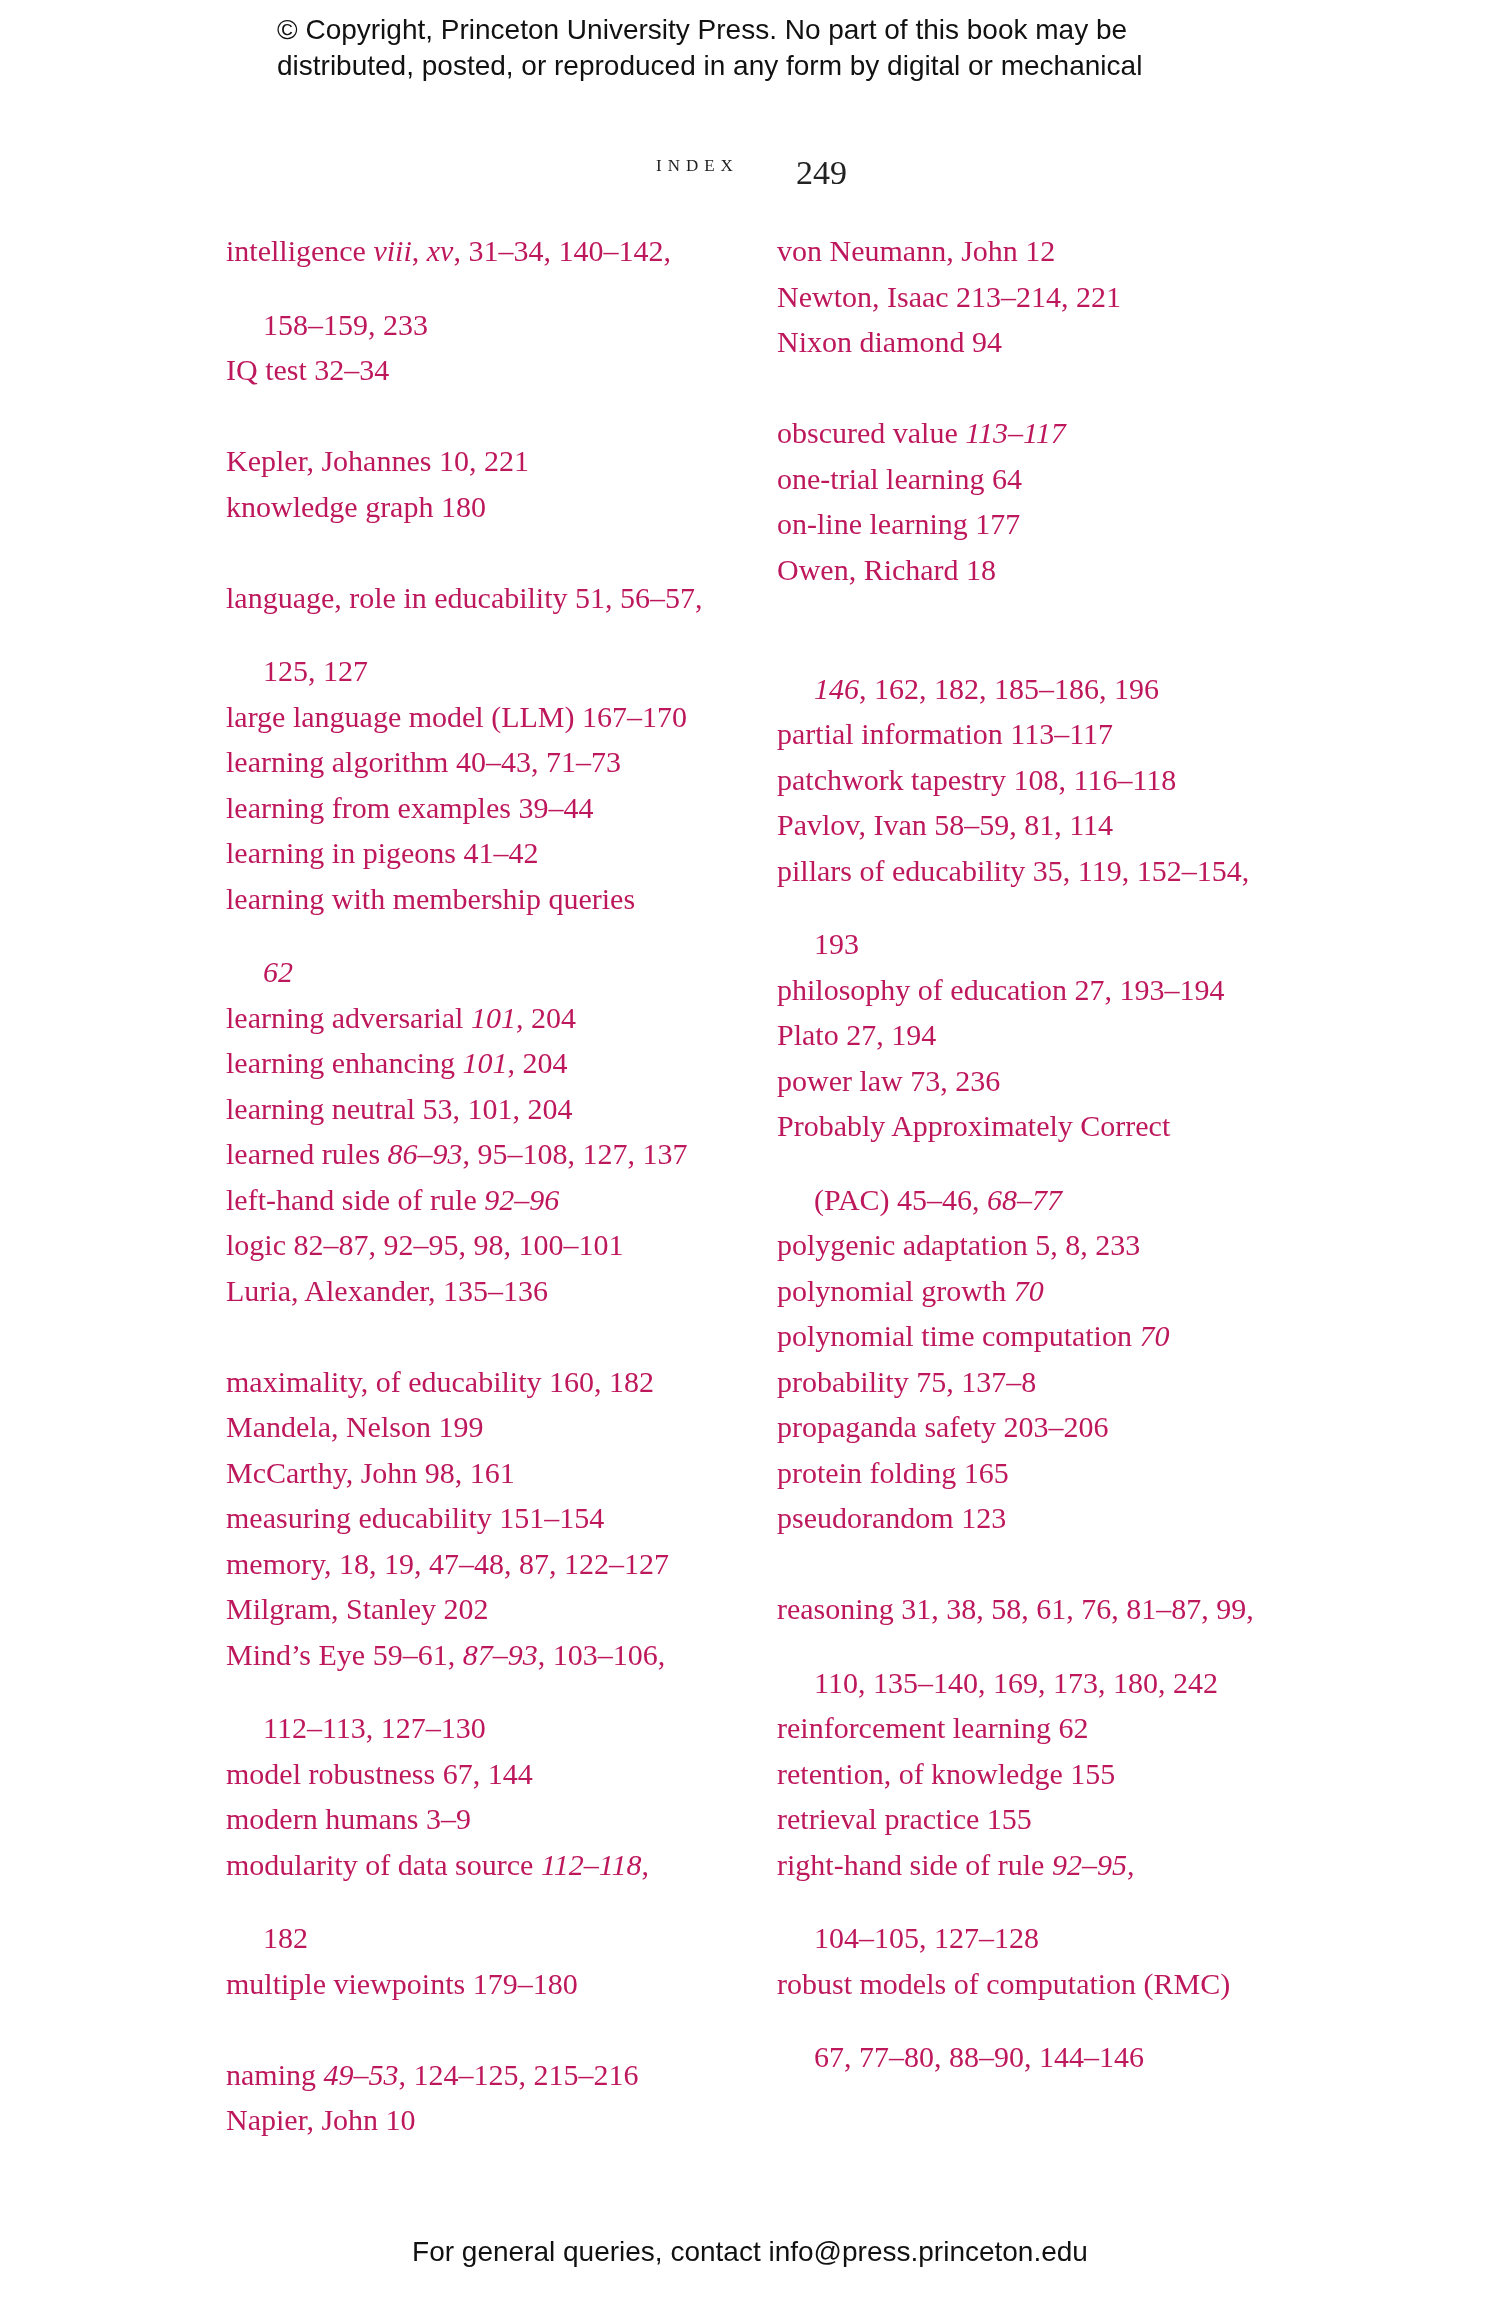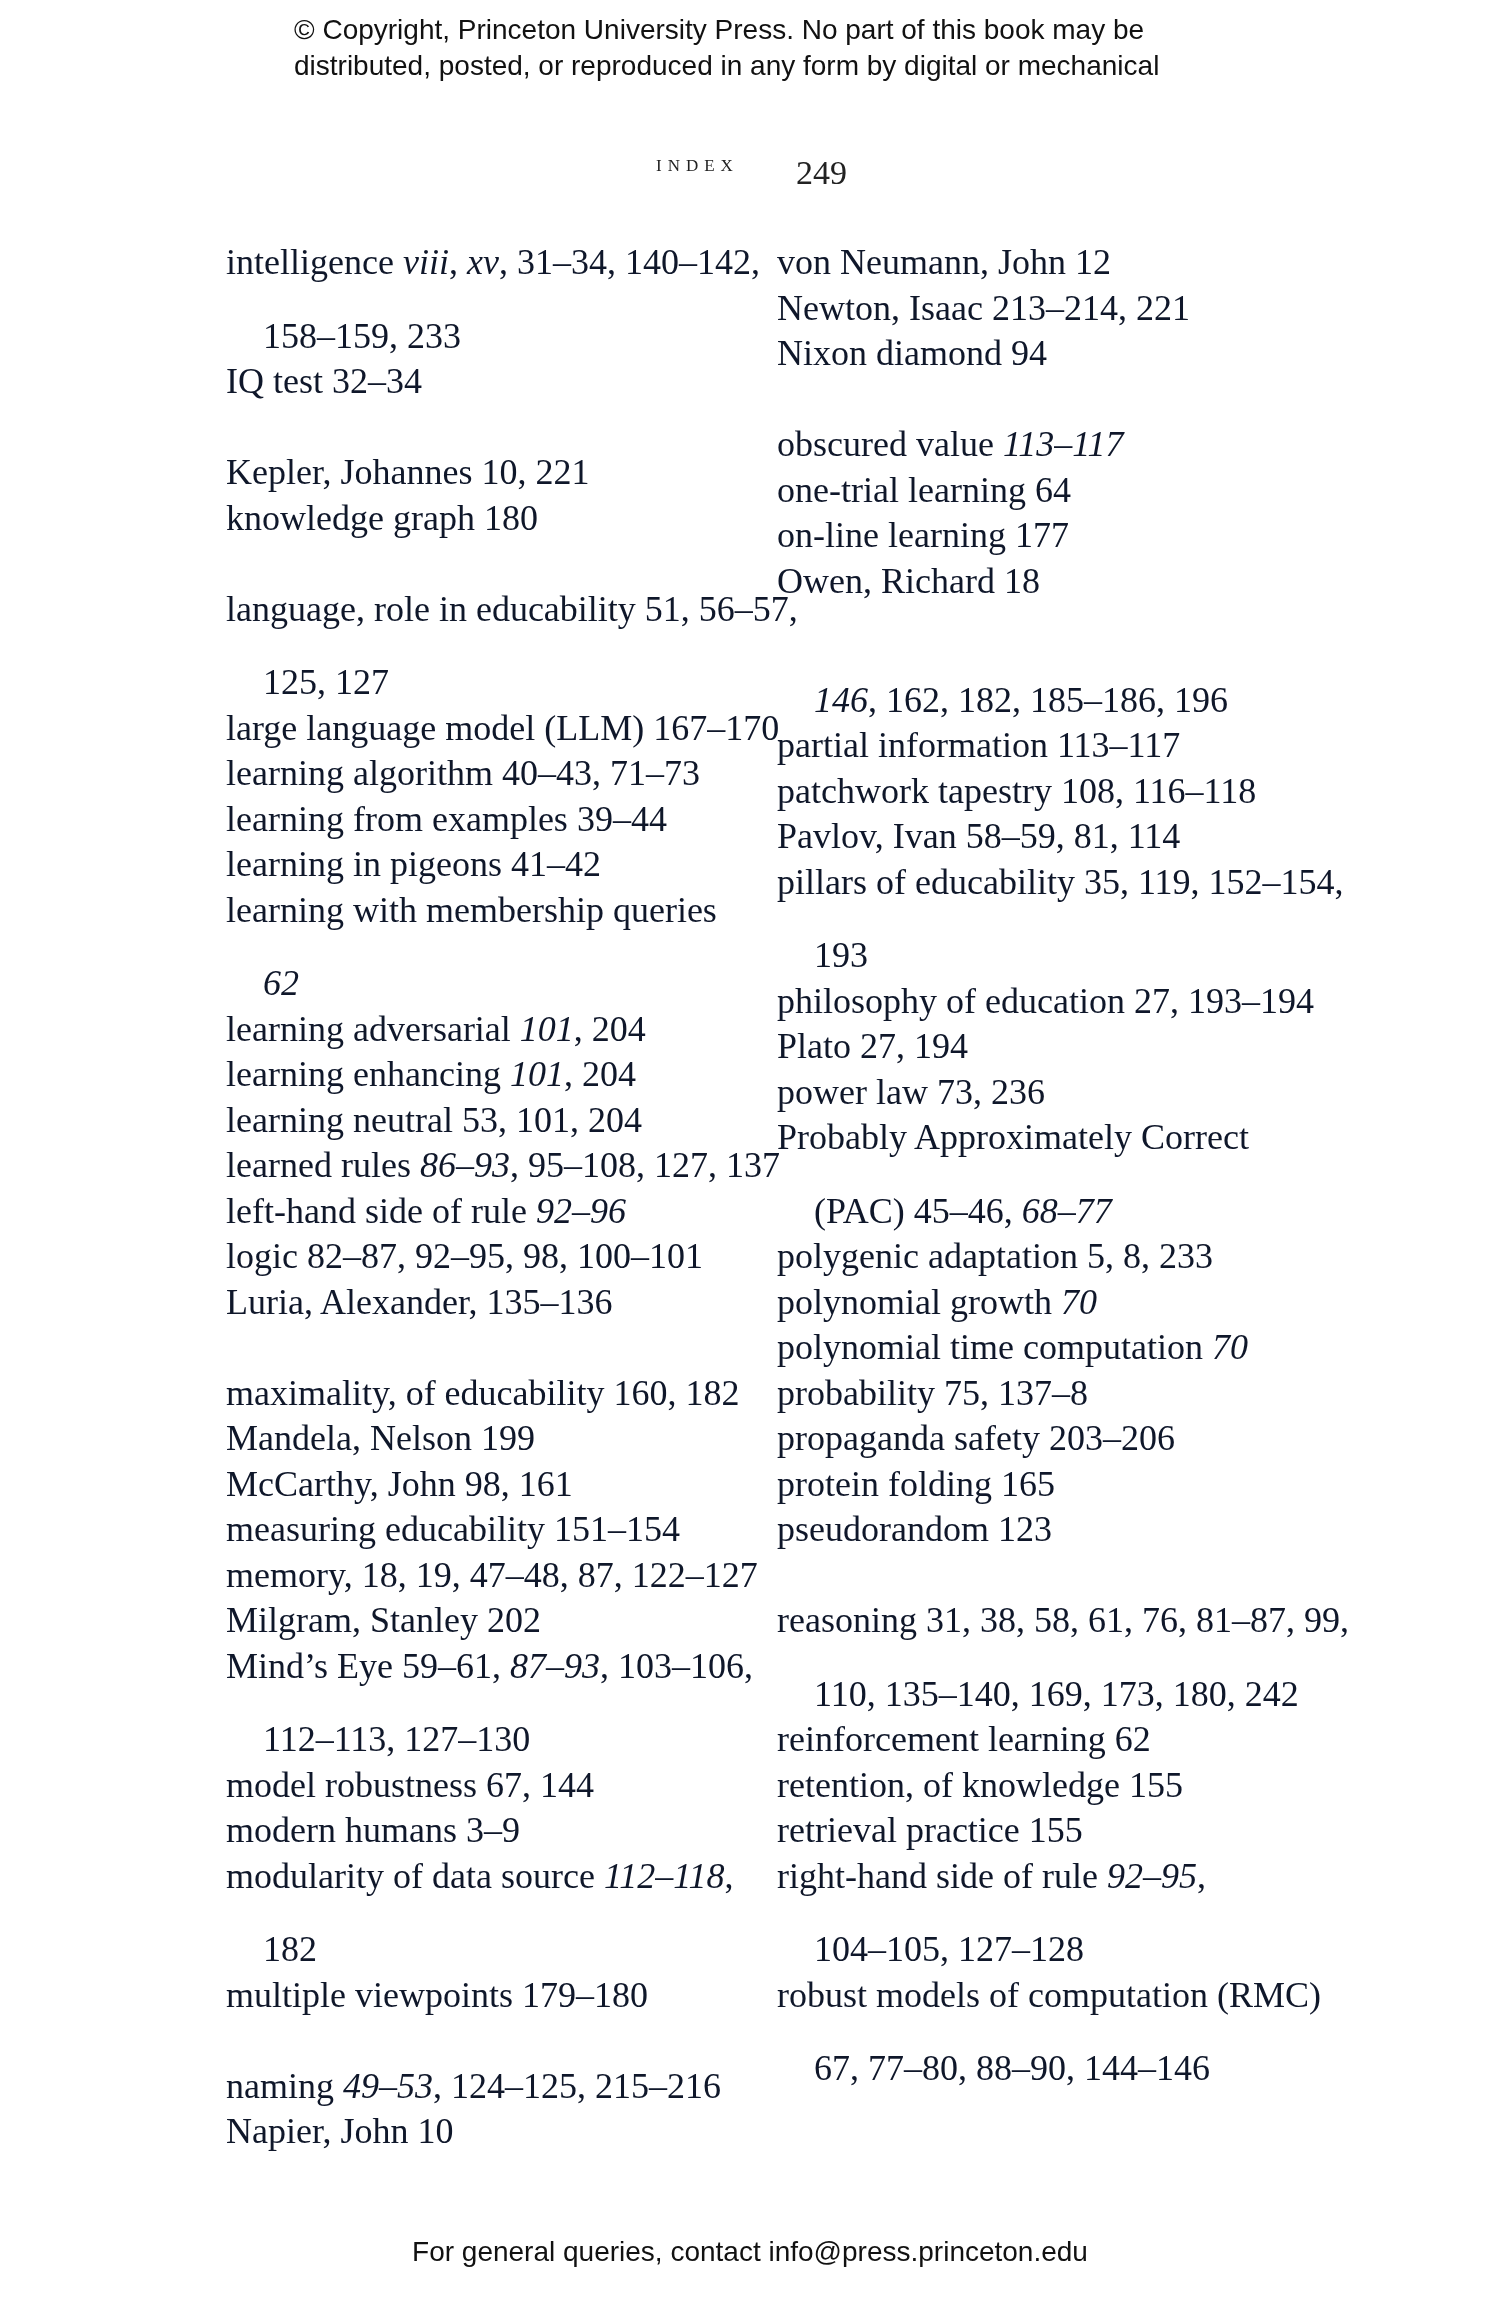--- a/index.html
+++ b/index.html
@@ -1,30 +1,30 @@
 <!DOCTYPE html>
 <html><head>
 <meta charset="utf-8">
 <style>
   html, body { margin: 0; padding: 0; background: #ffffff; }
   body { width: 1500px; height: 2318px; position: relative; overflow: hidden; color: #1a1a1a; }
   .copyright {
     position: absolute; left: 277px; top: 12px; width: 1000px;
     font-family: "Liberation Sans", sans-serif; font-size: 28px; line-height: 36px; color: #111;
   }
-  .copyright div { white-space: nowrap; margin-left: 17px; }
+  .copyright div { white-space: nowrap; }
   .running-head {
     position: absolute; top: 152px; left: 0; width: 1500px; height: 40px;
     font-family: "Liberation Serif", serif; font-size: 24px; color: #222;
   }
   .running-head .section { position: absolute; left: 656px; top: 4px; letter-spacing: 6px; font-size: 17px; }
   .running-head .page-num { position: absolute; left: 796px; top: 2px; font-size: 34px; }
   .column {
-    position: absolute; top: 240px; width: 560px;
-    font-family: "Liberation Serif", serif; font-size: 36px; line-height: 45.5px; color: #0f172a;
+    position: absolute; top: 228px; width: 560px;
+    font-family: "Liberation Serif", serif; font-size: 30px; line-height: 45.5px; color: #be185d;
   }
   .col-left { left: 226px; }
   .col-right { left: 777px; }
   .line { height: 45.5px; white-space: nowrap; }
   .line.indent { padding-left: 37px; margin-top: 28px; }
   .line.blank { }
   .it { font-style: italic; }
   .footer {
     position: absolute; top: 2236px; left: 0; width: 1500px; text-align: center;
     font-family: "Liberation Sans", sans-serif; font-size: 28px; color: #111;

